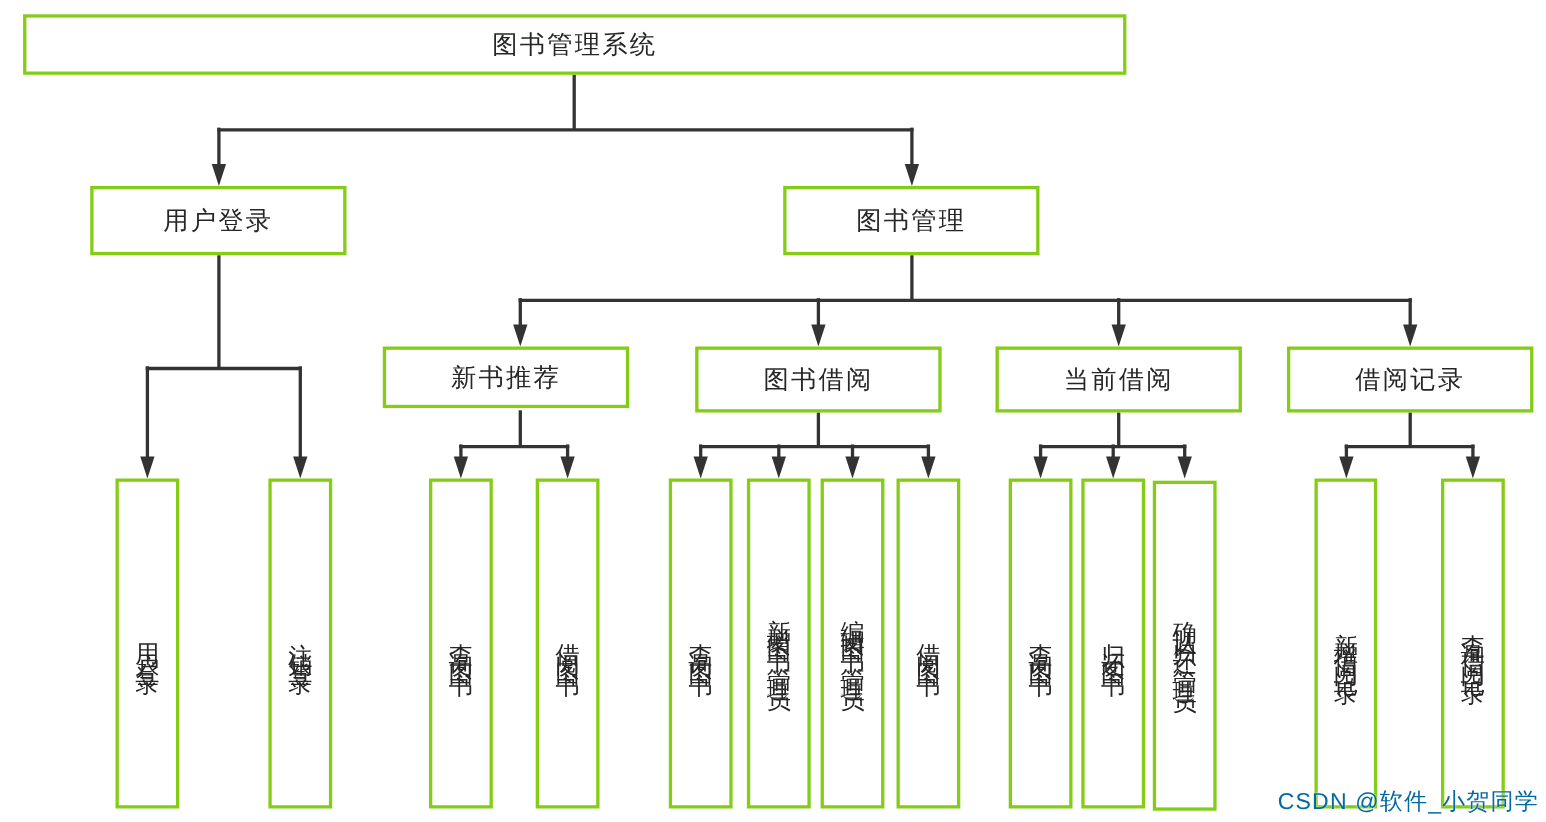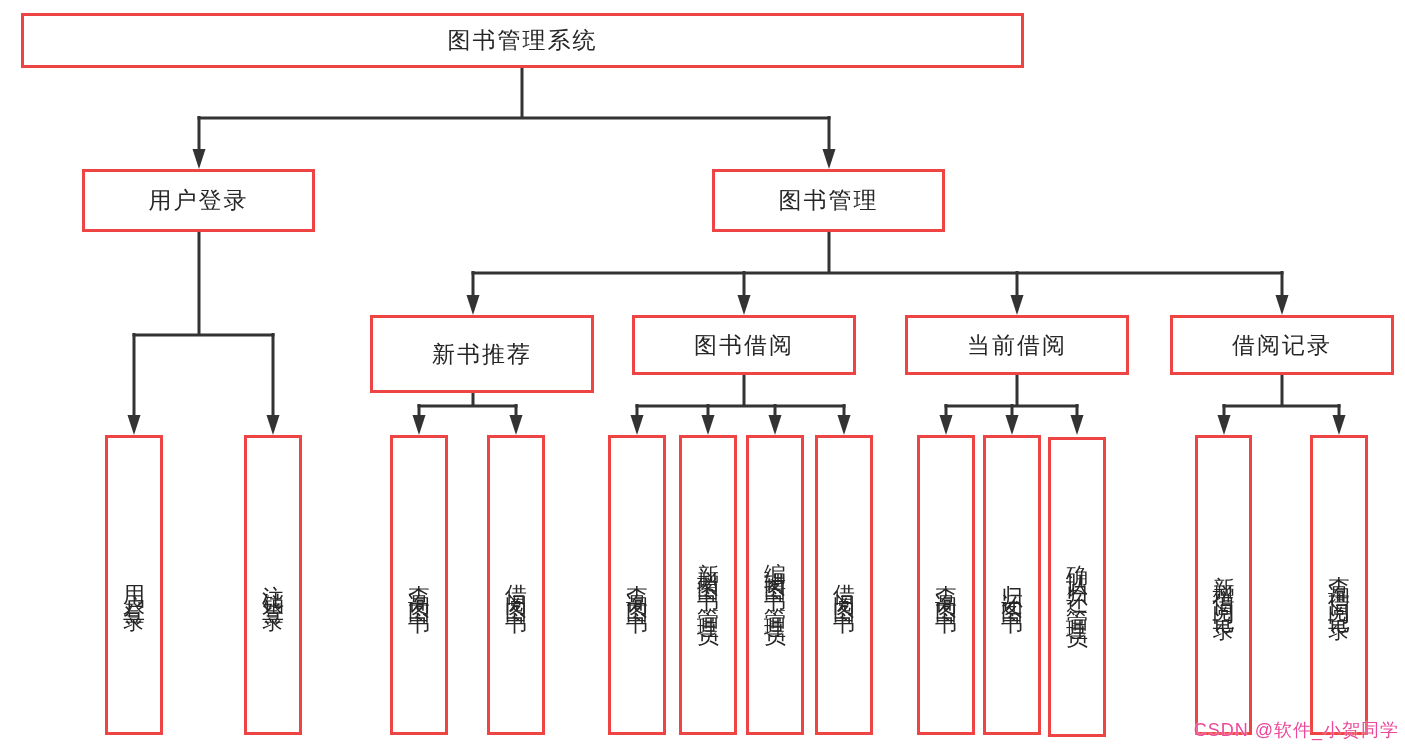--- a/index.html
+++ b/index.html
@@ -6,21 +6,21 @@
   #stage{
     position:relative;
     width:1405px;height:747px;
     background:#ffffff;
     font-family:"Liberation Sans","DejaVu Sans",sans-serif;
     overflow:hidden;
   }
   .box{
     position:absolute;
     box-sizing:border-box;
-    border:3px solid #ef4444;
+    border:3px solid #84cc16;
     background:#ffffff;
     display:flex;
     align-items:center;
     justify-content:center;
     color:#262626;
     font-size:23px;
     letter-spacing:2px;
     white-space:nowrap;
   }
   .vbox{
@@ -32,22 +32,22 @@
   }
   #connectors{
     position:absolute;
     left:0;top:0;width:1405px;height:747px;
   }
   #connectors line{stroke:#333333;stroke-width:3;}
   #connectors polygon{fill:#333333;}
   #watermark{
     position:absolute;
     right:6px;bottom:5px;
-    font-size:18px;
-    color:#ec4899;
+    font-size:21px;
+    color:#0369a1;
     letter-spacing:1px;
     text-shadow:0 0 2px #ffffff;
   }
 </style>
 </head>
 <body>
 
 <div id="stage">
 
   <svg id="connectors" viewBox="0 0 1405 747" xmlns="http://www.w3.org/2000/svg">
@@ -124,21 +124,21 @@
       <line x1="1339" y1="404" x2="1339" y2="417"></line>
       <polygon points="1332.5,415 1345.5,415 1339,435"></polygon>
     </g>
   </svg>
 
   <div class="box" style="left:21px;top:13px;width:1003px;height:55px;">图书管理系统</div>
 
   <div class="box" style="left:82px;top:169px;width:233px;height:63px;">用户登录</div>
   <div class="box" style="left:712px;top:169px;width:233px;height:63px;text-align:center;">图书管理</div>
 
-  <div class="box" style="left:370px;top:315px;width:224px;height:78px;">新书推荐</div>
+  <div class="box" style="left:348px;top:315px;width:224px;height:56px;">新书推荐</div>
   <div class="box" style="left:632px;top:315px;width:224px;height:60px;">图书借阅</div>
   <div class="box" style="left:905px;top:315px;width:224px;height:60px;text-align:center;">当前借阅</div>
   <div class="box" style="left:1170px;top:315px;width:224px;height:60px;">借阅记录</div>
 
   <div class="box vbox" style="left:105px;top:435px;width:58px;height:300px;">用户登录</div>
   <div class="box vbox" style="left:244px;top:435px;width:58px;height:300px;">注销登录</div>
 
   <div class="box vbox" style="left:390px;top:435px;width:58px;height:300px;">查询图书</div>
   <div class="box vbox" style="left:487px;top:435px;width:58px;height:300px;">借阅图书</div>
 

